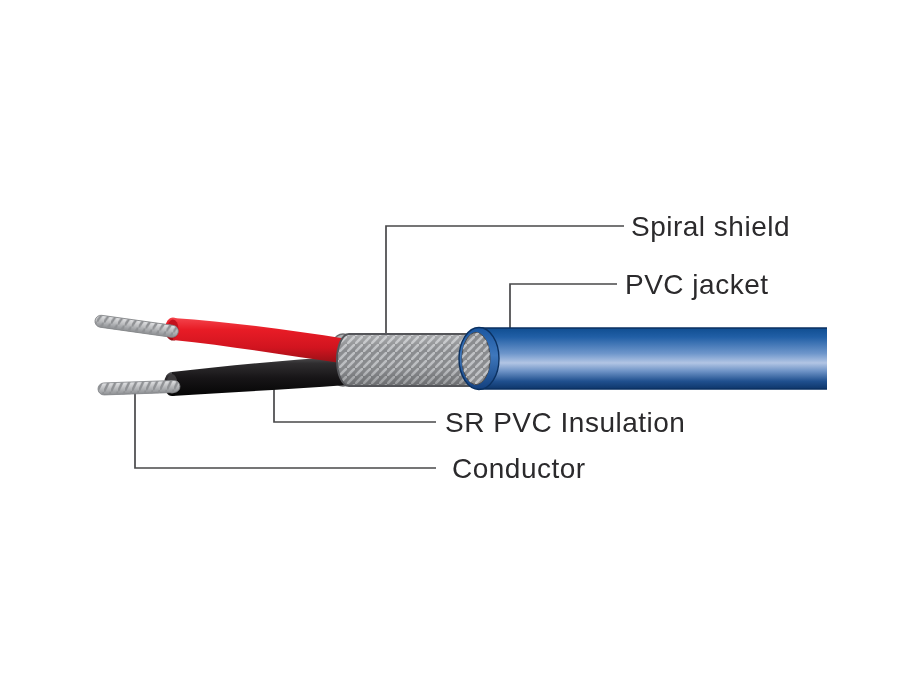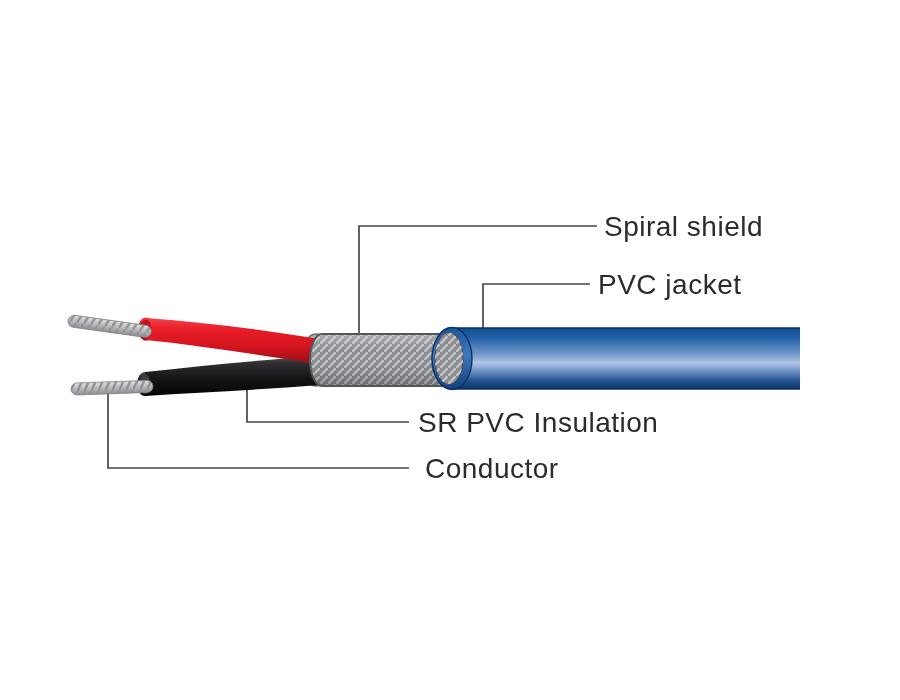--- a/index.html
+++ b/index.html
@@ -7,20 +7,21 @@
     padding: 0;
     background: #ffffff;
   }
   #canvas {
     position: relative;
     width: 800px;
     height: 700px;
     background: #ffffff;
     overflow: hidden;
     font-family: "Liberation Sans", "DejaVu Sans", sans-serif;
+    padding-left: 27px;
   }
   svg { display: block; }
   .part-label {
     font-family: "Liberation Sans", "DejaVu Sans", sans-serif;
     font-size: 28px;
     font-weight: 400;
     letter-spacing: 0.5px;
   }
   .leader {
     fill: none;

